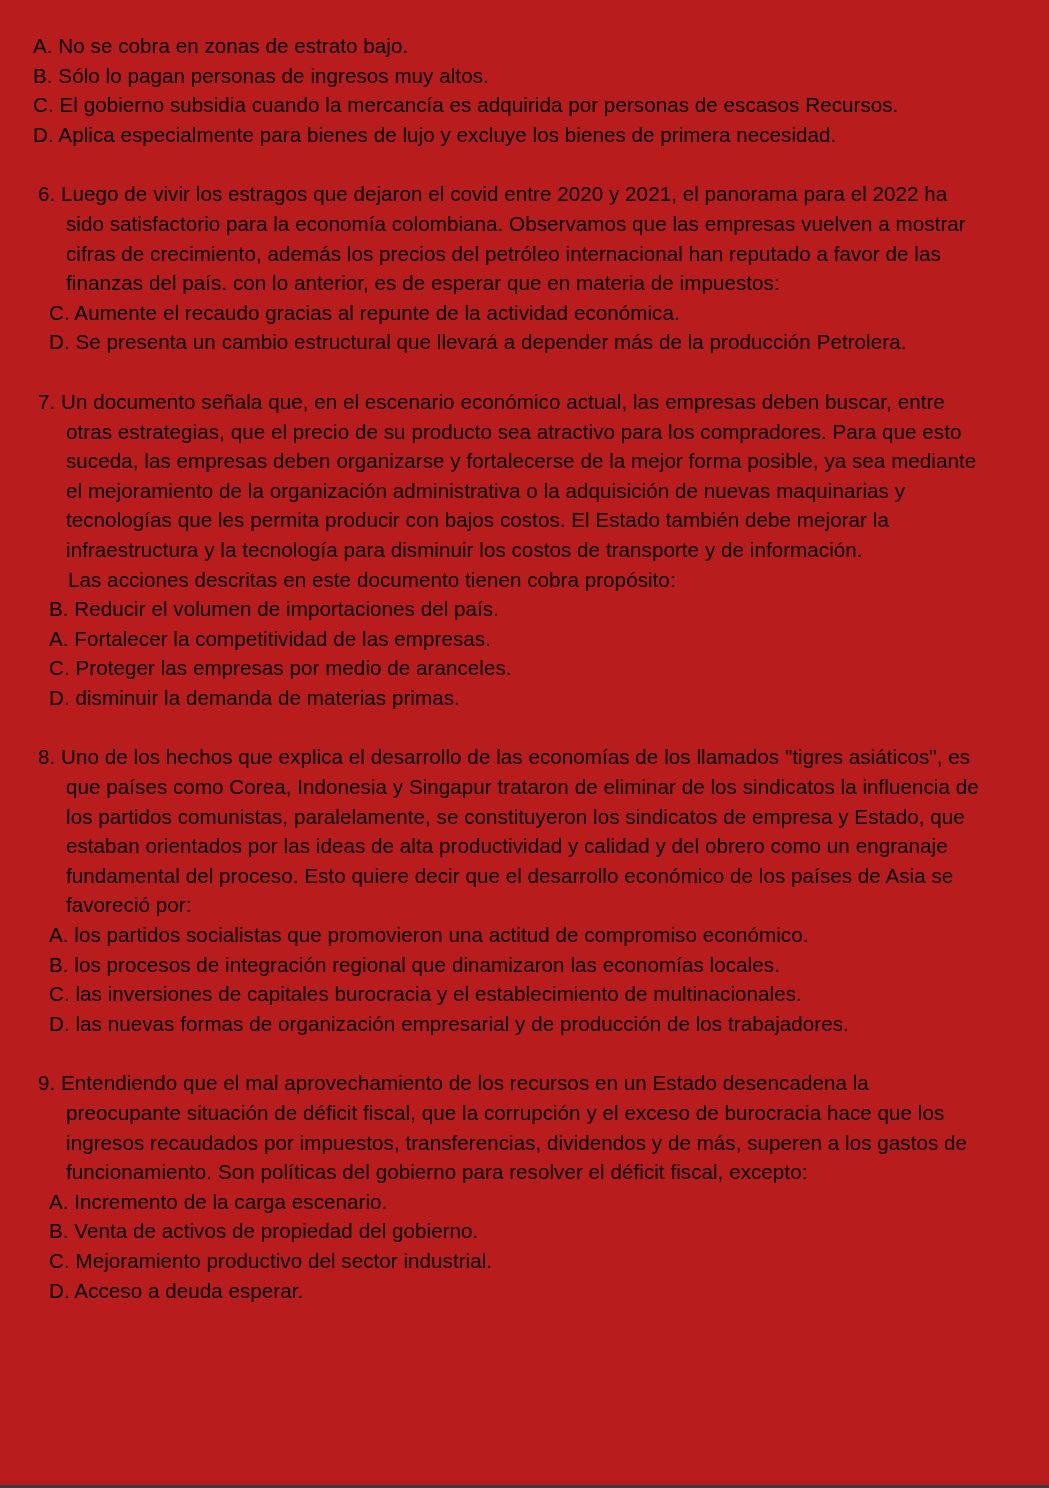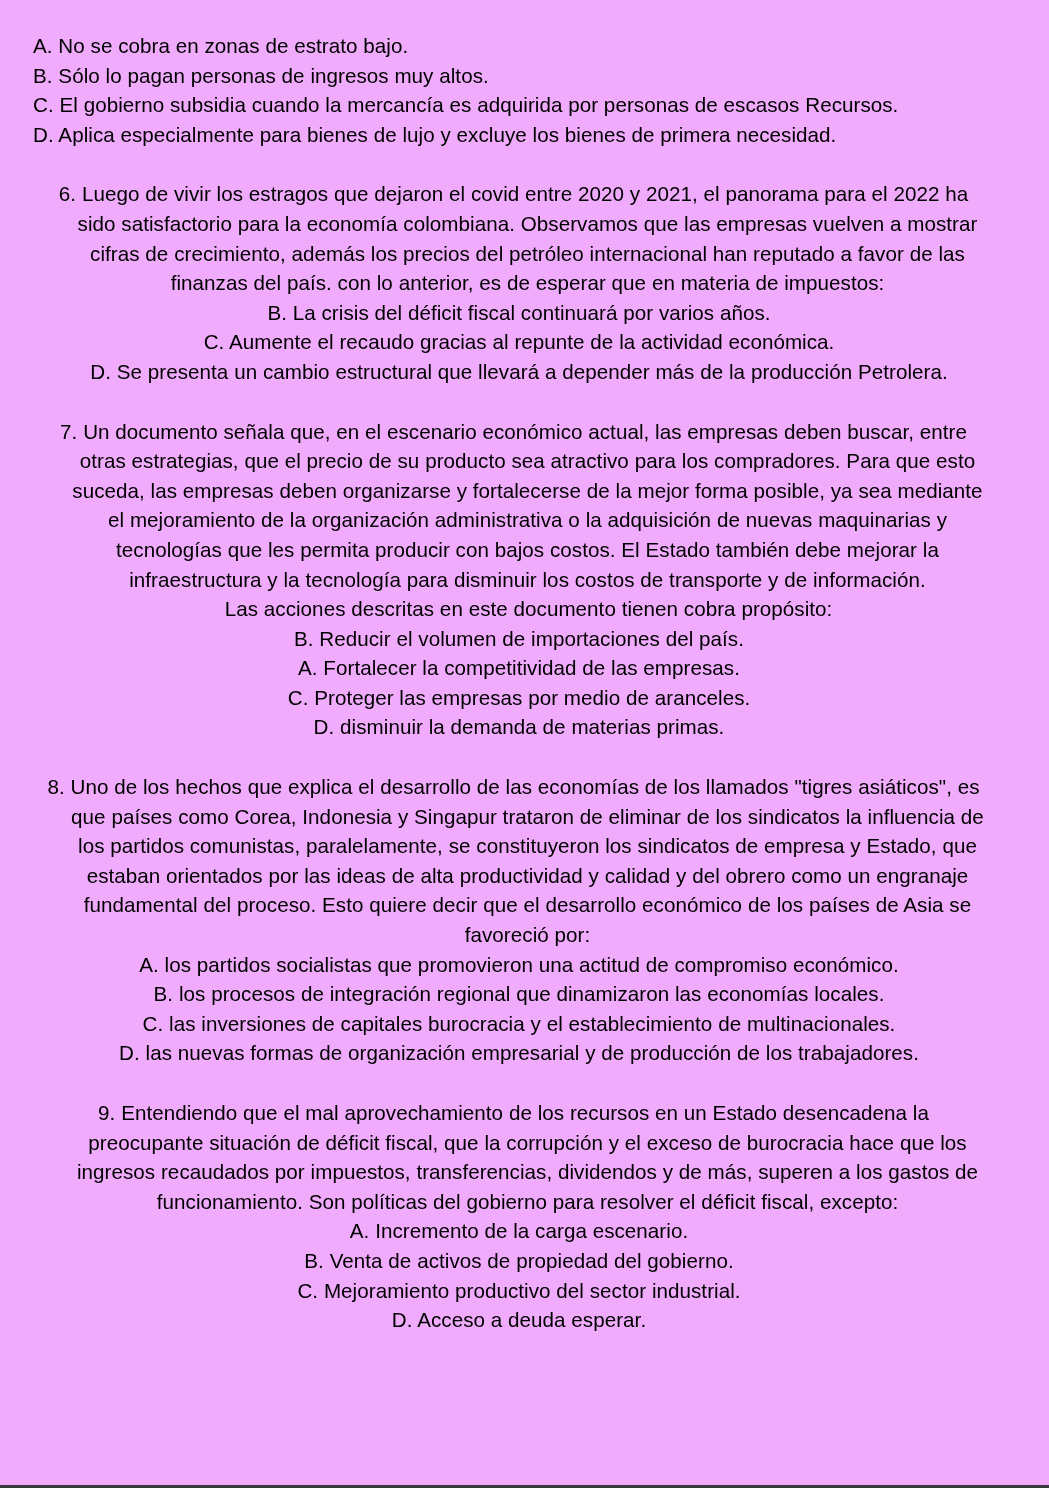--- a/index.html
+++ b/index.html
@@ -12,33 +12,33 @@
     height: 1488px;
     font-family: "Liberation Sans", sans-serif;
     color: #000000;
     overflow: hidden;
     position: relative;
   }
   .page {
     width: 1049px;
     height: 1488px;
     box-sizing: border-box;
-    background: #f0abfc;
+    background: #b91c1c;
     border-bottom: 3px solid #3a3a3e;
     padding: 31px 60px 0 22px;
     position: relative;
   }
   .sheet {
     font-size: 20.6px;
     line-height: 29.6px;
     letter-spacing: 0.05px;
   }
 
   
-  .qblock { margin: 0 0 30px 16px; text-align: center; }
+  .qblock { margin: 0 0 30px 16px; }
   .qblock:last-child { margin-bottom: 0; }
 
   
   .stem {
     padding-left: 28px;
     text-indent: -28px;
     margin: 0;
     white-space: normal;
   }
   .stem .qnum { }
@@ -70,21 +70,20 @@
         <p class="option"><span>A.</span> <span>No se cobra en zonas de estrato bajo.</span></p>
         <p class="option"><span>B.</span> <span>Sólo lo pagan personas de ingresos muy altos.</span></p>
         <p class="option"><span>C.</span> <span>El gobierno subsidia cuando la mercancía es adquirida por personas de escasos Recursos.</span></p>
         <p class="option"><span>D.</span> <span>Aplica especialmente para bienes de lujo y excluye los bienes de primera necesidad.</span></p>
       </div>
 
     <div id="questions">
         <div class="qblock">
           <p class="stem"><span class="qnum">6.</span> <span>Luego de vivir los estragos que dejaron el covid entre 2020 y 2021, el panorama para el 2022 ha sido satisfactorio para la economía colombiana. Observamos que las empresas vuelven a mostrar cifras de crecimiento, además los precios del petróleo internacional han reputado a favor de las finanzas del país. con lo anterior, es de esperar que en materia de impuestos:</span></p>
           <div class="options">
-            <p class="option"><span>B.</span> <span>La crisis del déficit fiscal continuará por varios años.</span></p>
             <p class="option"><span>C.</span> <span>Aumente el recaudo gracias al repunte de la actividad económica.</span></p>
             <p class="option"><span>D.</span> <span>Se presenta un cambio estructural que llevará a depender más de la producción Petrolera.</span></p>
           </div>
         </div>
         <div class="qblock">
           <p class="stem"><span class="qnum">7.</span> <span>Un documento señala que, en el escenario económico actual, las empresas deben buscar, entre otras estrategias, que el precio de su producto sea atractivo para los compradores.  Para que esto suceda, las empresas deben organizarse y fortalecerse de la mejor forma posible, ya sea mediante el mejoramiento de la organización administrativa o la adquisición de nuevas maquinarias y tecnologías que les permita producir con bajos costos. El Estado también debe mejorar la infraestructura y la tecnología para disminuir los costos de transporte y de información.</span></p>
           <p class="stem-extra">Las acciones descritas en este documento tienen cobra propósito:</p>
           <div class="options">
             <p class="option"><span>B.</span> <span>Reducir el volumen de importaciones del país.</span></p>
             <p class="option"><span>A.</span> <span>Fortalecer la competitividad de las empresas.</span></p>

